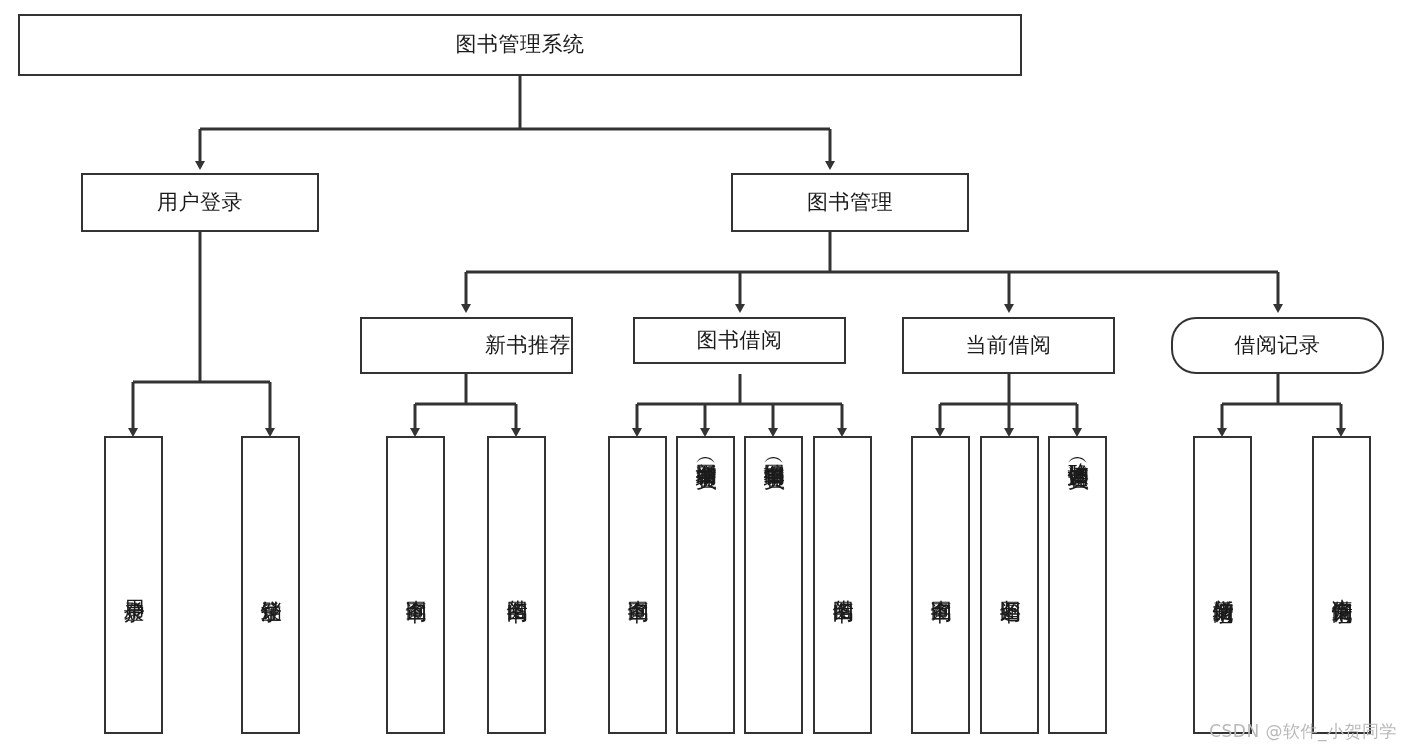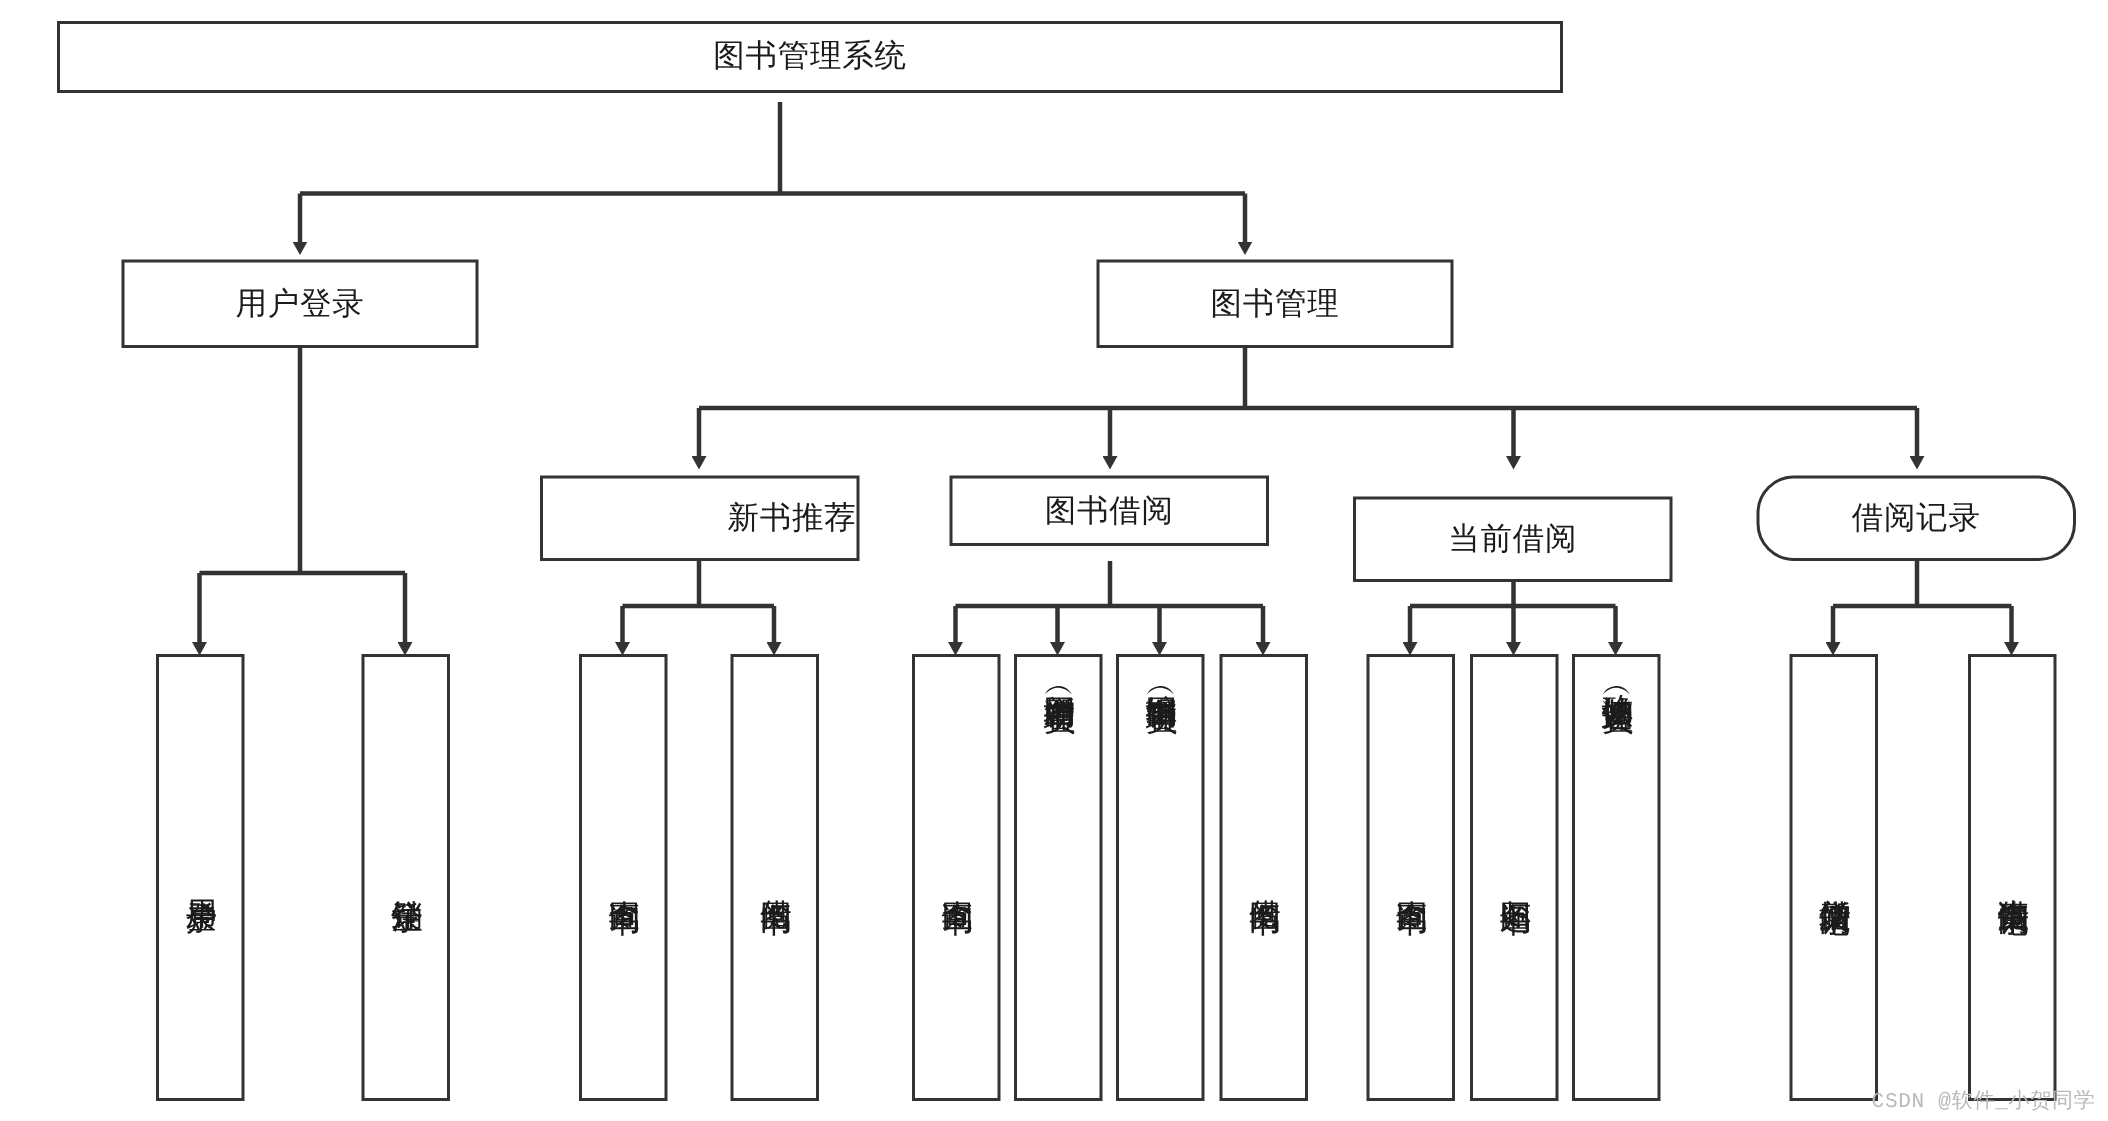--- a/index.html
+++ b/index.html
@@ -55,25 +55,24 @@
     white-space: nowrap;
   }
   .node-v.center-v {
     align-items: center;
     padding-top: 0;
   }
   .watermark {
     position: absolute;
     right: 8px;
     bottom: 4px;
-    font-size: 14px;
+    font-size: 17px;
     color: #b9b9b9;
     white-space: nowrap;
     letter-spacing: 0.5px;
-    font-family: Liberation Mono, monospace;
   }
 </style>
 </head>
 <body>
 
 <div id="diagram-root">
 
   <svg id="diagram-svg" viewBox="0 0 1405 747" xmlns="http://www.w3.org/2000/svg">
     <defs>
       <marker id="arrow" markerWidth="9" markerHeight="10" refX="1" refY="5" orient="auto" markerUnits="userSpaceOnUse">
@@ -119,41 +118,41 @@
       <path d="M1009,404 L1009,429" marker-end="url(#arrow)"></path>
       <path d="M1077,404 L1077,429" marker-end="url(#arrow)"></path>
 
       <path d="M1278,374 L1278,404"></path>
       <path d="M1222,404 L1341,404"></path>
       <path d="M1222,404 L1222,429" marker-end="url(#arrow)"></path>
       <path d="M1341,404 L1341,429" marker-end="url(#arrow)"></path>
     </g>
   </svg>
 
-  <div class="node node-h" style="left:18px; top:14px; width:1004px; height:48px;margin-left:20px;">
+  <div class="node node-h" style="left:18px; top:14px; width:1004px; height:62px;">
     <span class="node-label">图书管理系统</span>
   </div>
 
   <div class="node node-h" style="left:81px; top:173px; width:238px; height:59px;">
     <span class="node-label">用户登录</span>
   </div>
 
   <div class="node node-h" style="left:711px; top:173px; width:238px; height:59px;margin-left:20px;">
     <span class="node-label">图书管理</span>
   </div>
 
   <div class="node node-h" style="left:360px; top:317px; width:213px; height:57px;justify-content:flex-end;">
     <span class="node-label">新书推荐</span>
   </div>
 
   <div class="node node-h" style="left:633px; top:317px; width:213px; height:47px;">
     <span class="node-label">图书借阅</span>
   </div>
 
-  <div class="node node-h" style="left:902px; top:317px; width:213px; height:57px;margin-top:14px;">
+  <div class="node node-h" style="left:902px; top:317px; width:213px; height:57px;">
     <span class="node-label">当前借阅</span>
   </div>
 
   <div class="node node-h" style="left:1171px; top:317px; width:213px; height:57px;border-radius:25px;">
     <span class="node-label">借阅记录</span>
   </div>
 
   <div class="node node-v center-v" style="left:104px; top:436px; width:59px; height:298px;">
     <span class="node-label">用户登录</span>
   </div>

